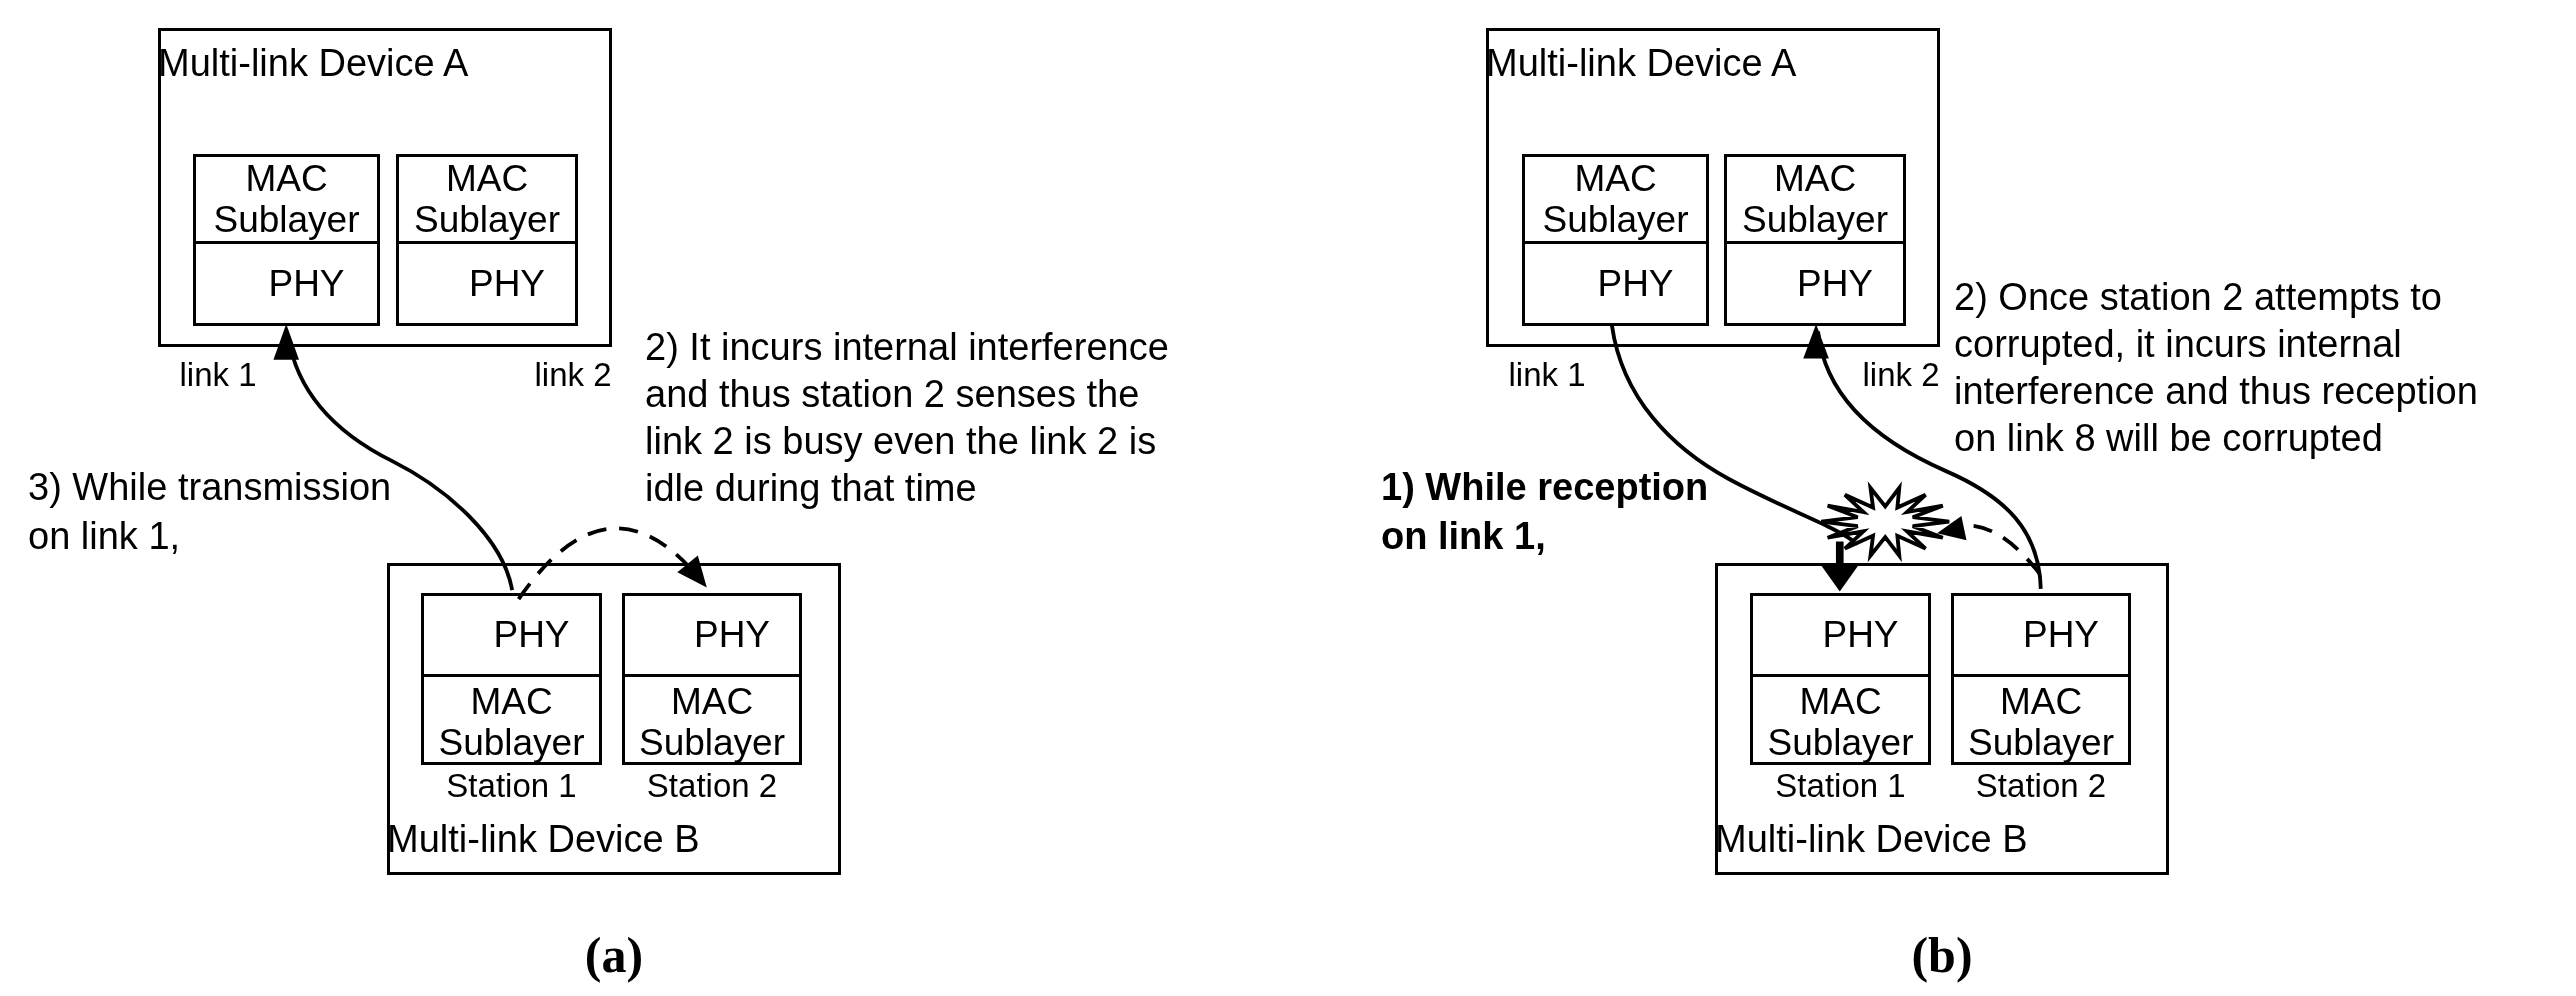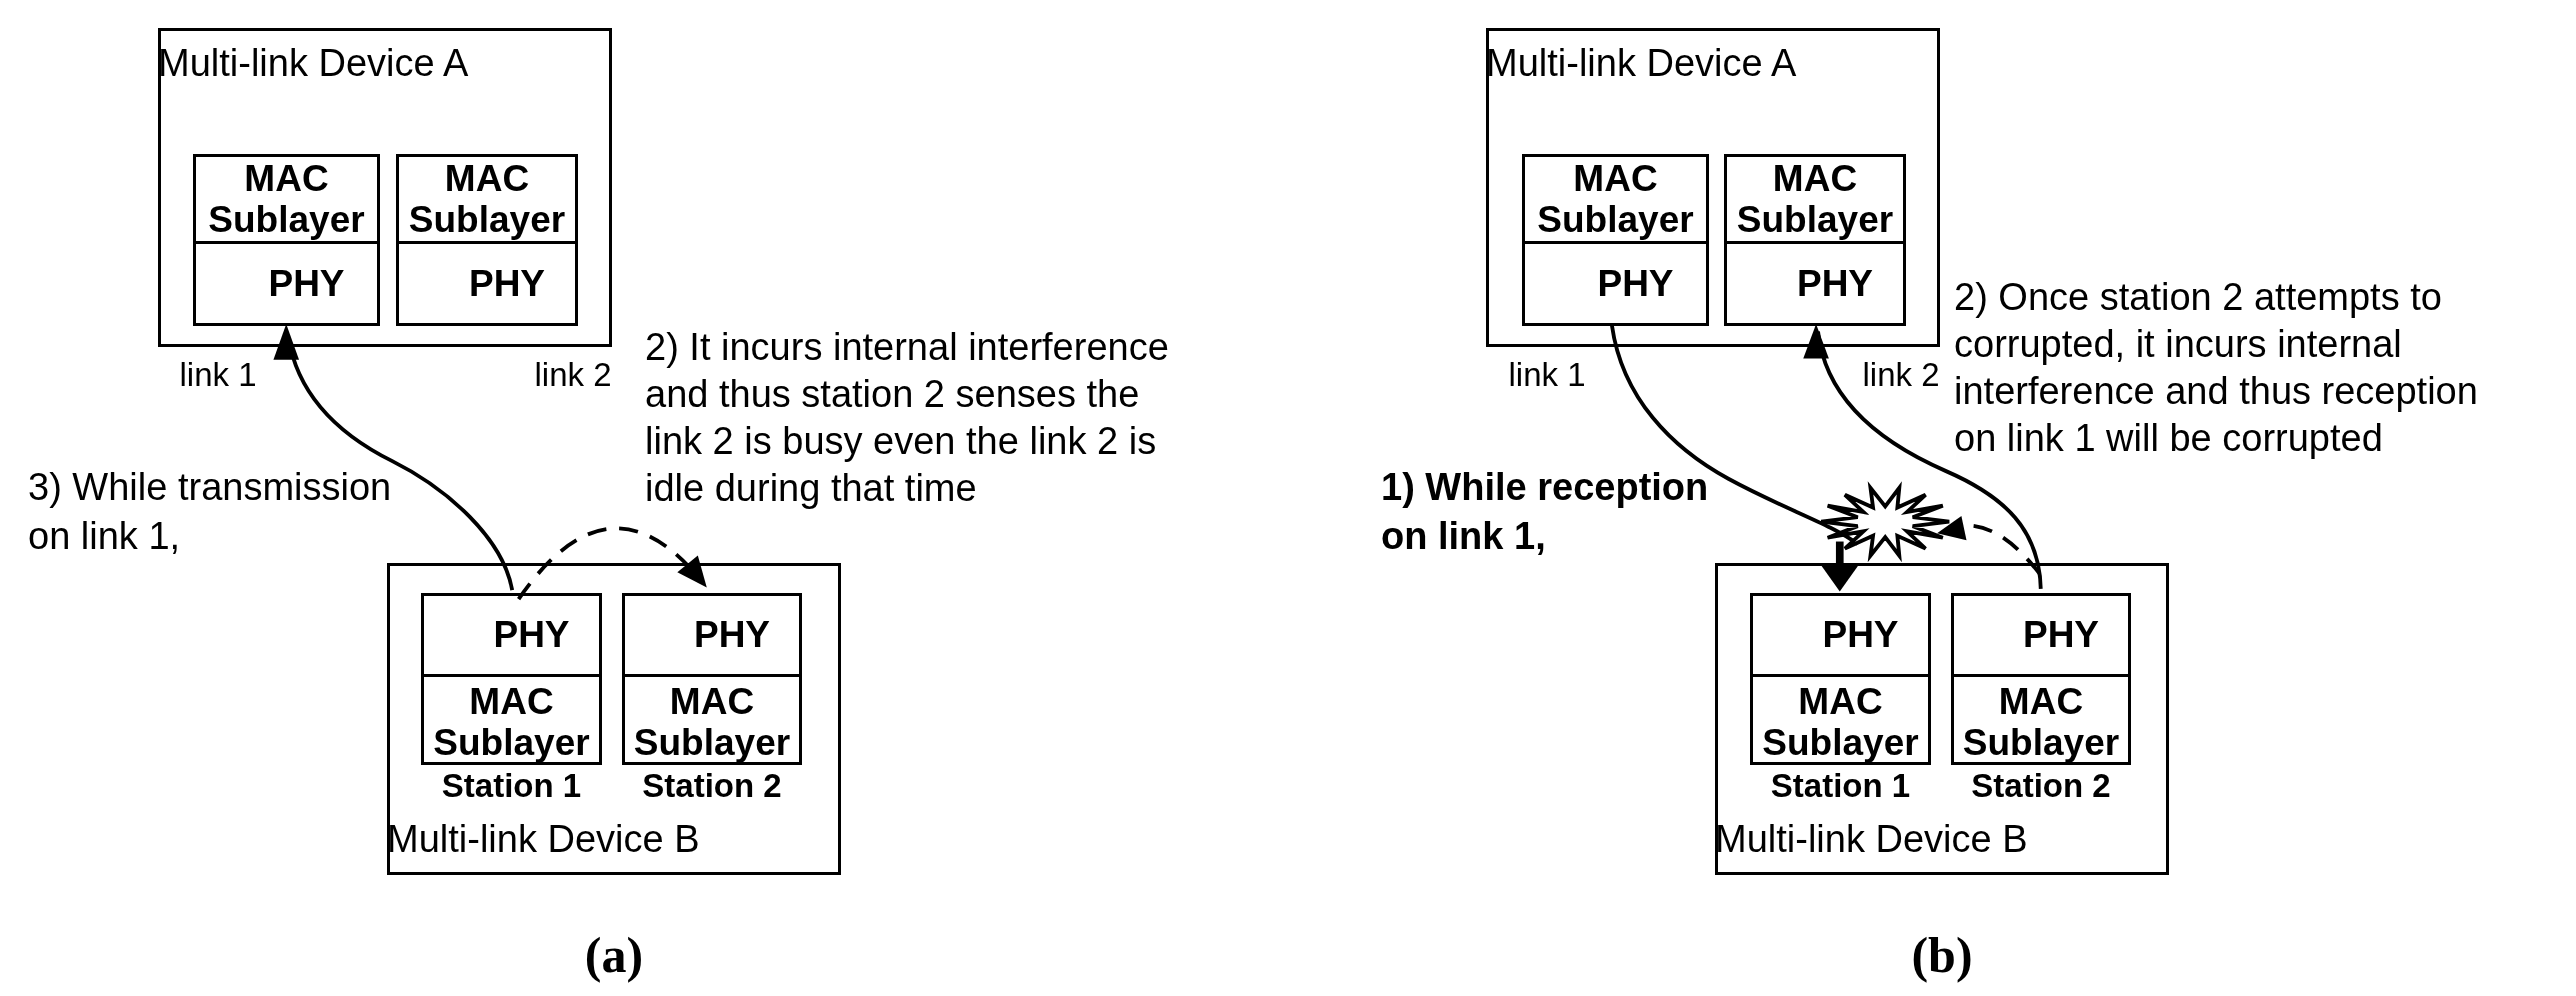--- a/index.html
+++ b/index.html
@@ -18,21 +18,21 @@
     background:var(--bg);
     z-index:1;
   }
   .iface {
     position:absolute;
     border:3.8px solid var(--ink);
     background:var(--bg);
     z-index:2;
     display:flex; flex-direction:column;
   }
-  .sect { width:100%;font-weight:bold; }
+  .sect { width:100%; }
   .sect.divided { border-bottom:3.8px solid var(--ink); }
   .two-line {
     text-align:center;
     font-size:37px; line-height:41px;
     padding-top:1.3px;
   }
   .centered-one {
     flex:1; display:flex; align-items:center; justify-content:center;
     font-size:37px;
     padding-left:40px;
@@ -40,21 +40,21 @@
   .dev-title {
     position:absolute; z-index:3;
     font-size:38px; 
   }
   .link-label {
     position:absolute; z-index:3;
     font-size:33px; text-align:center; width:122px;
   }
   .station-label {
     position:absolute; z-index:3;
-    font-size:33px; text-align:center;font-weight:bold;
+    font-size:33px; text-align:center;
   }
   .note {
     position:absolute; z-index:3;
     font-size:38px; line-height:49px;
     white-space:nowrap;
   }
   .caption {
     position:absolute; z-index:3;
     font-family:"Liberation Serif", serif;
     font-weight:700; font-size:50px; text-align:center;
@@ -179,21 +179,21 @@
   <div class="dev-title" style="left:1715px; top:818px; width:454px;">Multi-link Device B</div>
 
   <div class="note" style="left:1381px; top:463px;font-weight:bold;">
     <div>1) While reception</div>
     <div>on link 1,</div>
   </div>
   <div class="note" style="left:1954px; top:274px; line-height:47px;">
     <div>2) Once station 2 attempts to</div>
     <div>corrupted, it incurs internal</div>
     <div>interference and thus reception</div>
-    <div>on link 1 will be corrupted</div>
+    <div>on link 8 will be corrupted</div>
   </div>
 
   <div class="caption" style="left:1715px; top:926px; width:454px;">(b)</div>
 </div>
 
 <svg class="overlay" width="2576" height="996" viewBox="0 0 4024 1556">
 
   <path class="flow" d="M 800 922 C 786 842 700 764 612 720 C 524 676 464 612 450 526"></path>
   <polygon class="head" points="447,506 427,562 467,562"></polygon>
 

